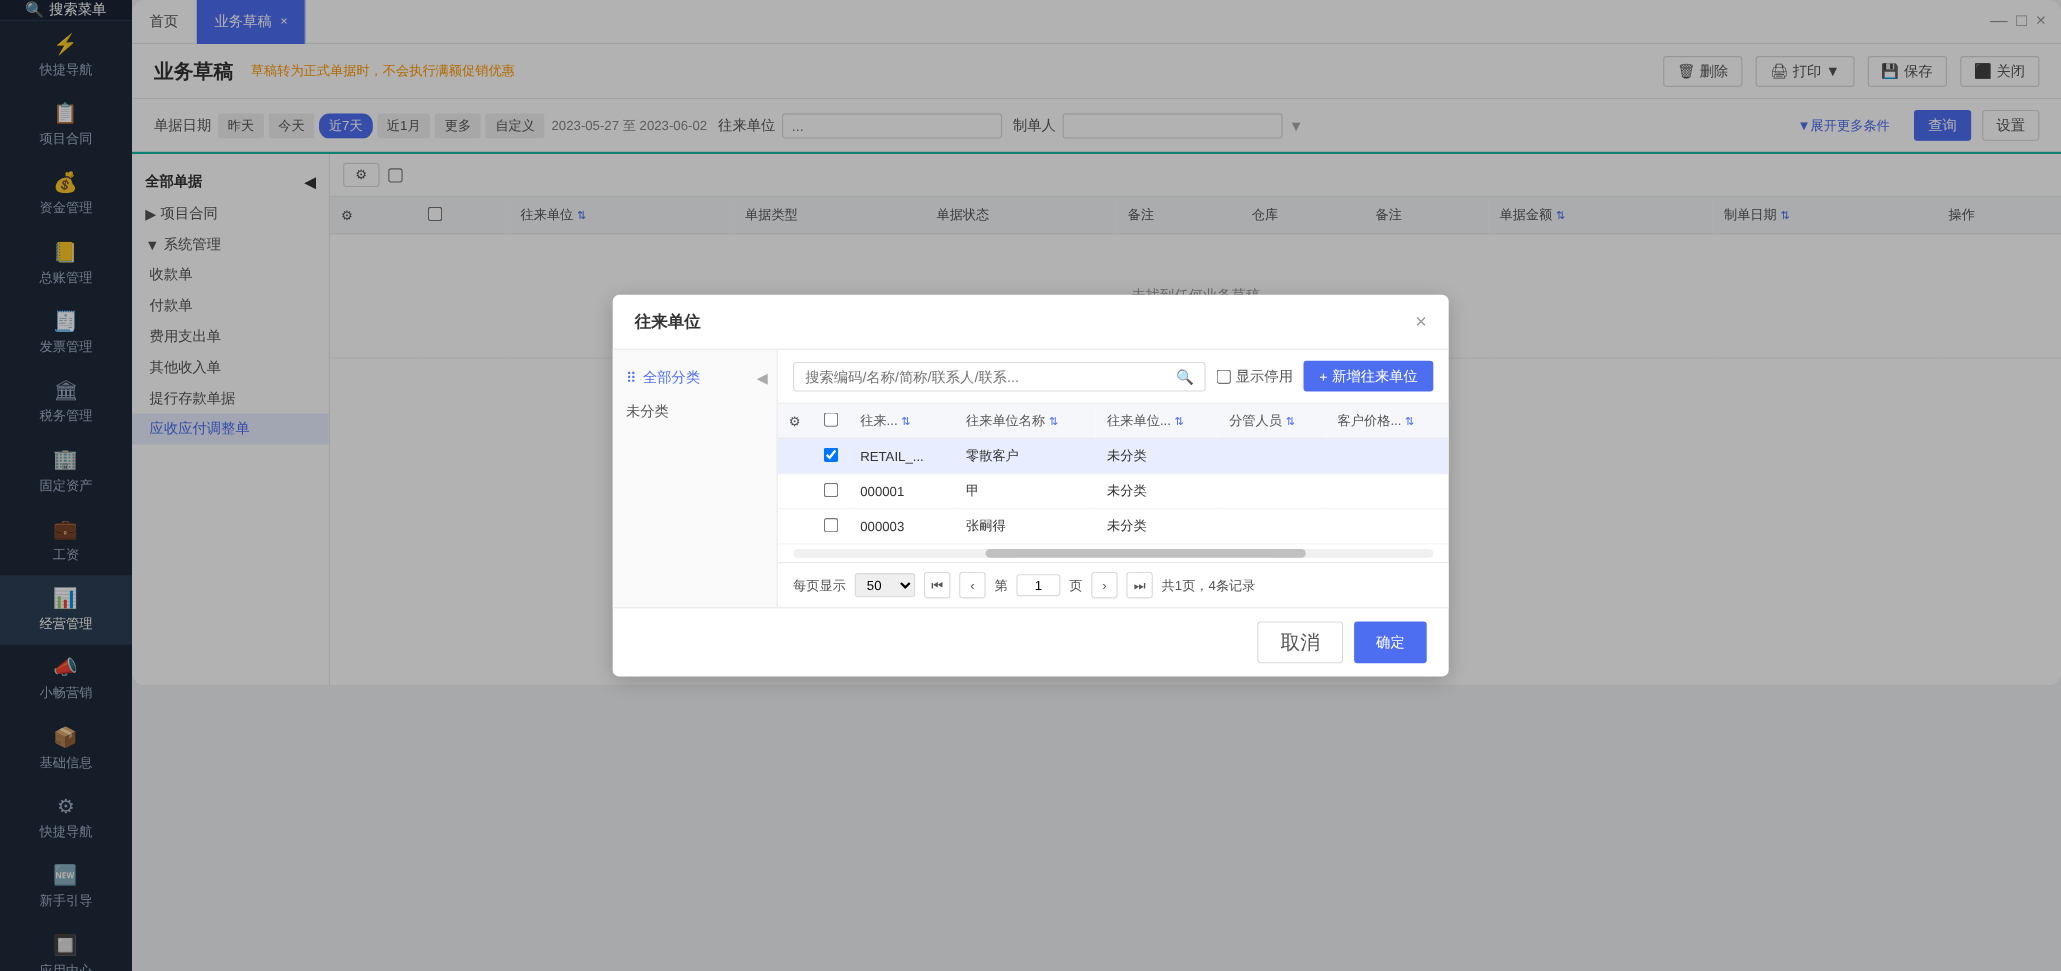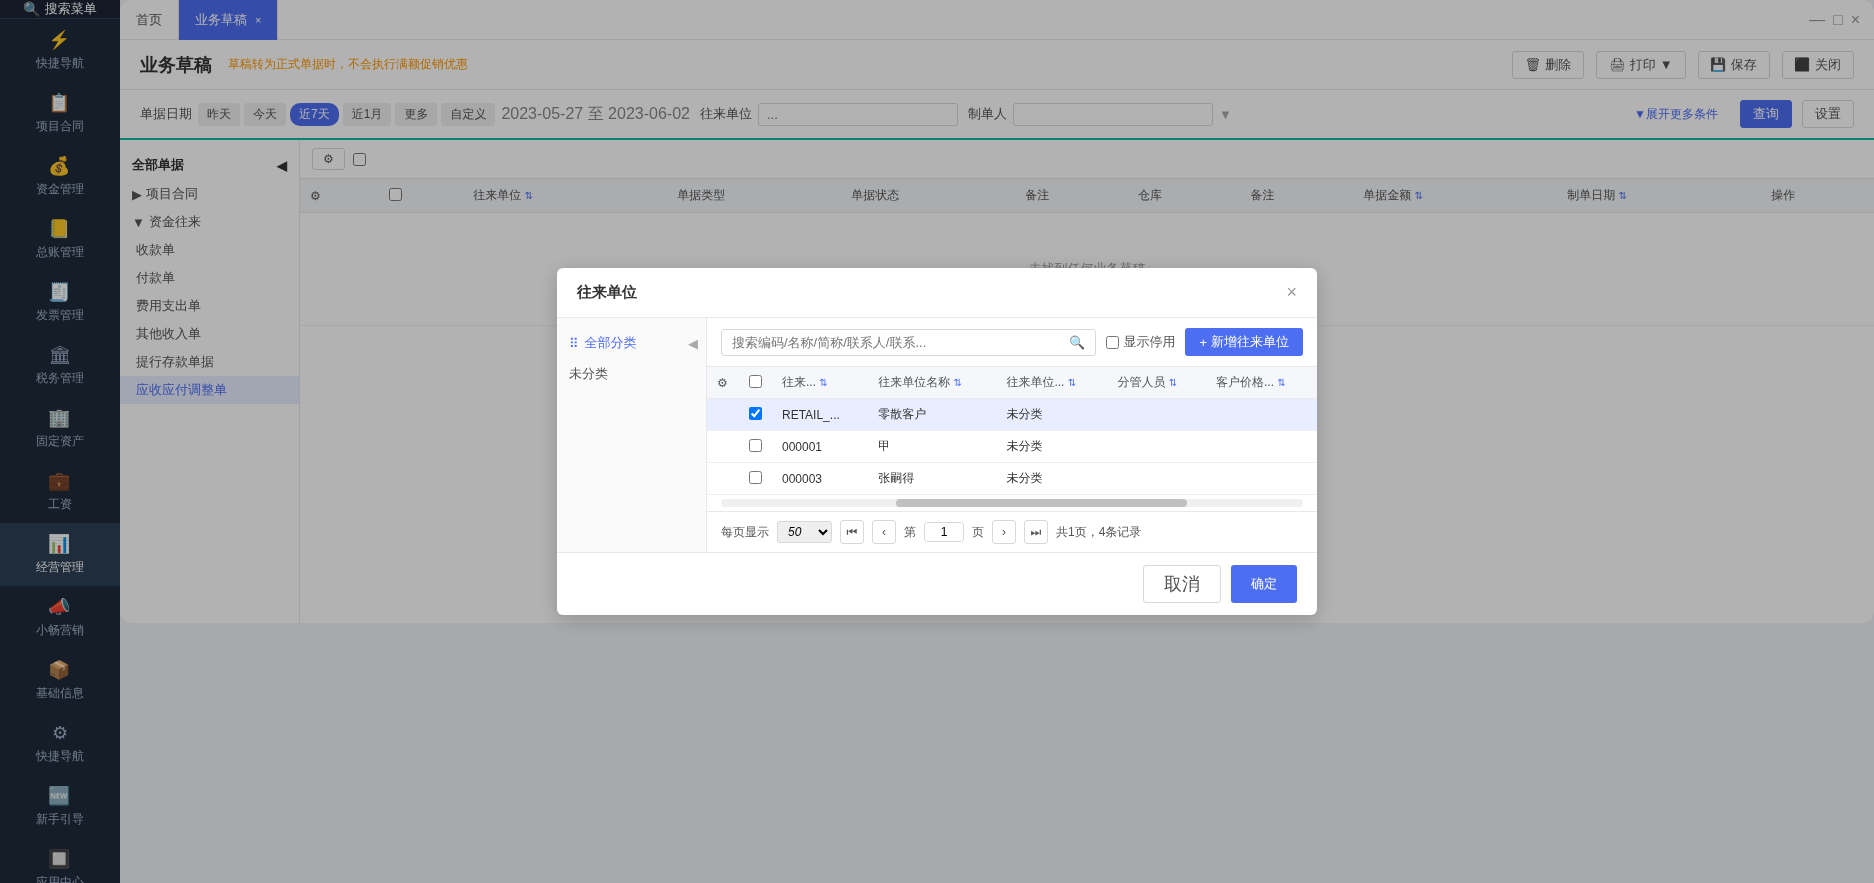--- a/index.html
+++ b/index.html
@@ -109,21 +109,21 @@
     .filter-input {
       border: 1px solid #d9d9d9; border-radius: 3px;
       padding: 3px 8px; font-size: 13px; color: #333;
     }
     .date-range-btns { display: flex; gap: 4px; }
     .date-btn {
       padding: 2px 8px; border: 1px solid transparent;
       border-radius: 3px; cursor: pointer; font-size: 12px; color: #555;
     }
     .date-btn.active { background: #4e6ef2; color: #fff; border-radius: 10px; }
-    .date-display { font-size: 16px; color: #888; }
+    .date-display { font-size: 12px; color: #888; }
     .expand-btn { display: flex; align-items: center; color: #4e6ef2; cursor: pointer; font-size: 12px; margin-left: auto; }
 
     
     .content-area { flex: 1; display: flex; overflow: hidden; }
 
     
     .left-panel {
       width: 180px;
       background: #fff;
       border-right: 1px solid #e8e8e8;
@@ -241,21 +241,21 @@
       width: 24px; height: 24px; border: 1px solid #d9d9d9;
       border-radius: 3px; display: flex; align-items: center; justify-content: center;
       cursor: pointer; background: #fff; font-size: 12px;
     }
     .page-input {
       width: 40px; border: 1px solid #d9d9d9; border-radius: 3px;
       text-align: center; padding: 2px 4px; font-size: 12px;
     }
     .page-select {
       border: 1px solid #d9d9d9; border-radius: 3px;
-      padding: 2px 6px; font-size: 12px; cursor: pointer; font-style: italic;
+      padding: 2px 6px; font-size: 12px; cursor: pointer;
     }
 
     
     .modal-footer {
       display: flex; justify-content: flex-end; gap: 10px;
       padding: 12px 20px; border-top: 1px solid #e8e8e8;
     }
     .cancel-btn {
       padding: 6px 20px; border: 1px solid #d9d9d9;
       border-radius: 3px; cursor: pointer; font-size: 18px;
@@ -424,21 +424,21 @@
       <div class="left-panel-header">
         <span>全部单据</span>
         <span>◀</span>
       </div>
       <div class="tree-item">
         <span>▶</span>
         <span>项目合同</span>
       </div>
       <div class="tree-item">
         <span>▼</span>
-        <span>资金往来</span>
+        <span>系统管理</span>
       </div>
       <div class="tree-item child">
         <span>收款单</span>
       </div>
       <div class="tree-item child">
         <span>付款单</span>
       </div>
       <div class="tree-item child">
         <span>费用支出单</span>
       </div>

